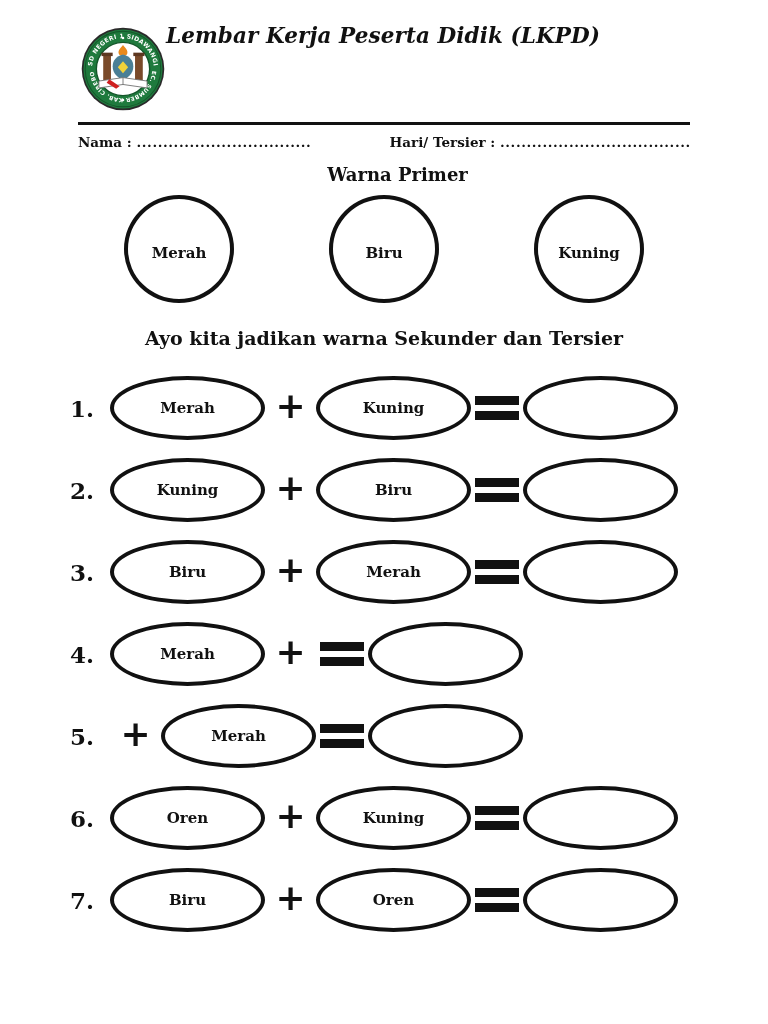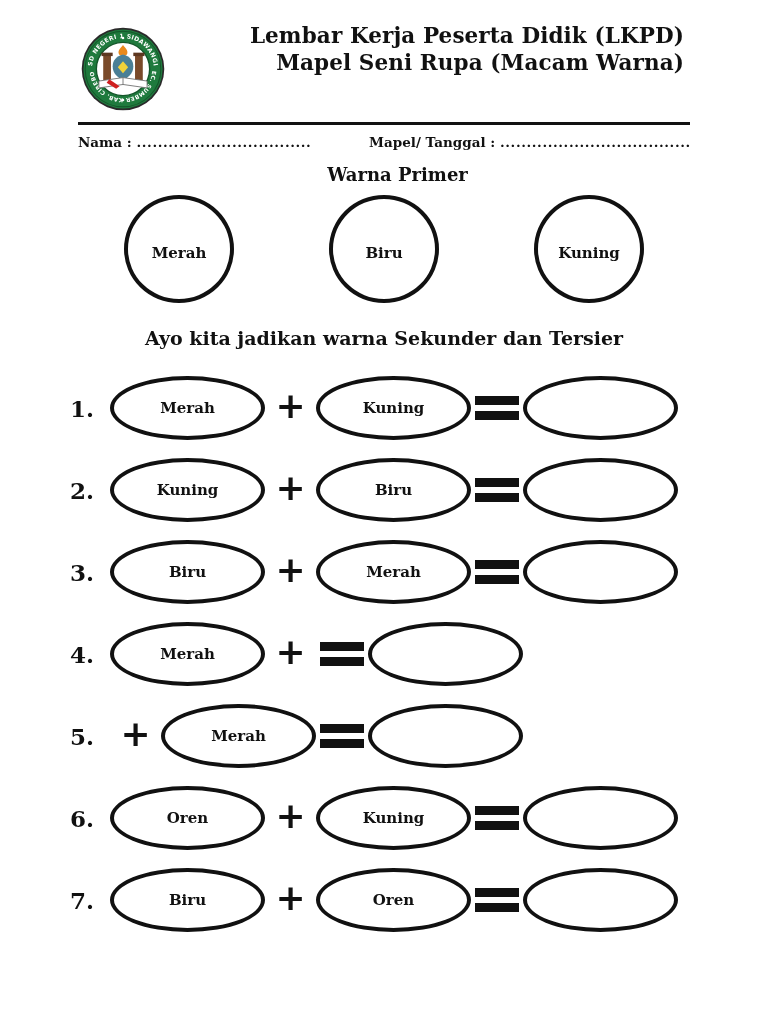--- a/index.html
+++ b/index.html
@@ -23,22 +23,23 @@
   .logo-wrap {
     width: 86px;
     height: 86px;
     flex: 0 0 86px;
     margin-top: 4px;
     margin-left: 2px;
   }
   .logo-wrap svg { display: block; }
   .title-block {
     flex: 1 1 auto;
-    text-align: right;
+    text-align: left;
     padding-right: 6px;
+    font-style: italic;
   }
   .title-line {
     font-weight: bold;
     font-size: 21.5px;
     line-height: 27px;
     letter-spacing: 0.1px;
     white-space: nowrap;
   }
 
   .rule {
@@ -197,33 +198,32 @@
 
       <path d="M22 64 L50 60 L78 64 L78 72 L50 68 L22 72 Z" fill="#ffffff" stroke="#6b6b6b" stroke-width="1"></path>
       <line x1="50" y1="60" x2="50" y2="68" stroke="#6b6b6b" stroke-width="1"></line>
 
       <path d="M34 62 L46 70 L42 73 L31 66 Z" fill="#cf2020"></path>
     </svg>
   </div>
 
   <div class="title-block">
     <div class="title-line">Lembar Kerja Peserta Didik (LKPD)</div>
-    <div class="title-line">Mapel Seni Rupa (Macam Warna)</div>
   </div>
 </div>
 
 <div class="rule"></div>
 
 <div class="namedate">
   <div class="nd-field nd-left">
     <span class="nd-label">Nama :</span>&nbsp;
     <span class="nd-dots">........................................</span>
   </div>
   <div class="nd-field nd-right">
-    <span class="nd-label">Mapel/ Tanggal :</span>&nbsp;
+    <span class="nd-label">Hari/ Tersier :</span>&nbsp;
     <span class="nd-dots">............................................</span>
   </div>
 </div>
 
 <div class="section-title">Warna Primer</div>
 
 <div class="primary-row">
   <div class="circle">
     <span>Merah</span>
   </div>

